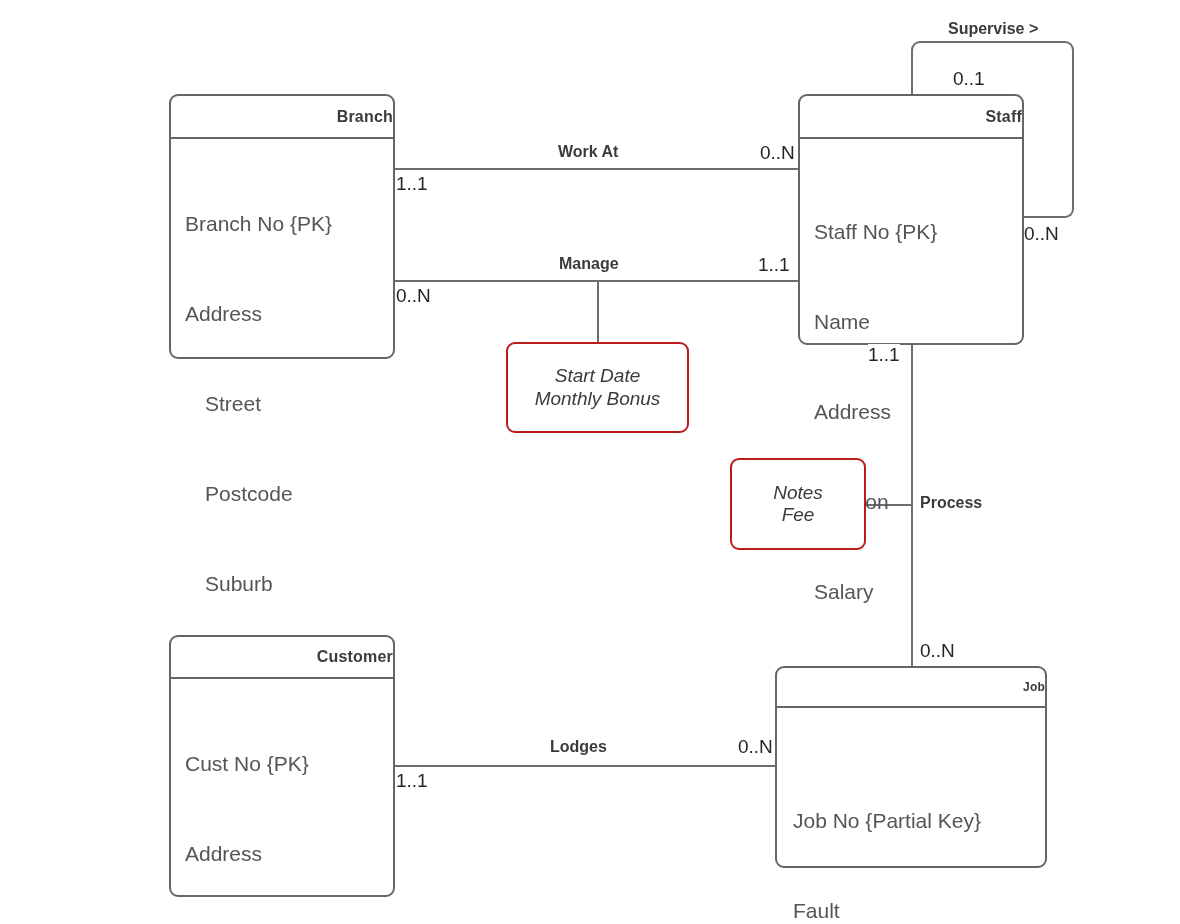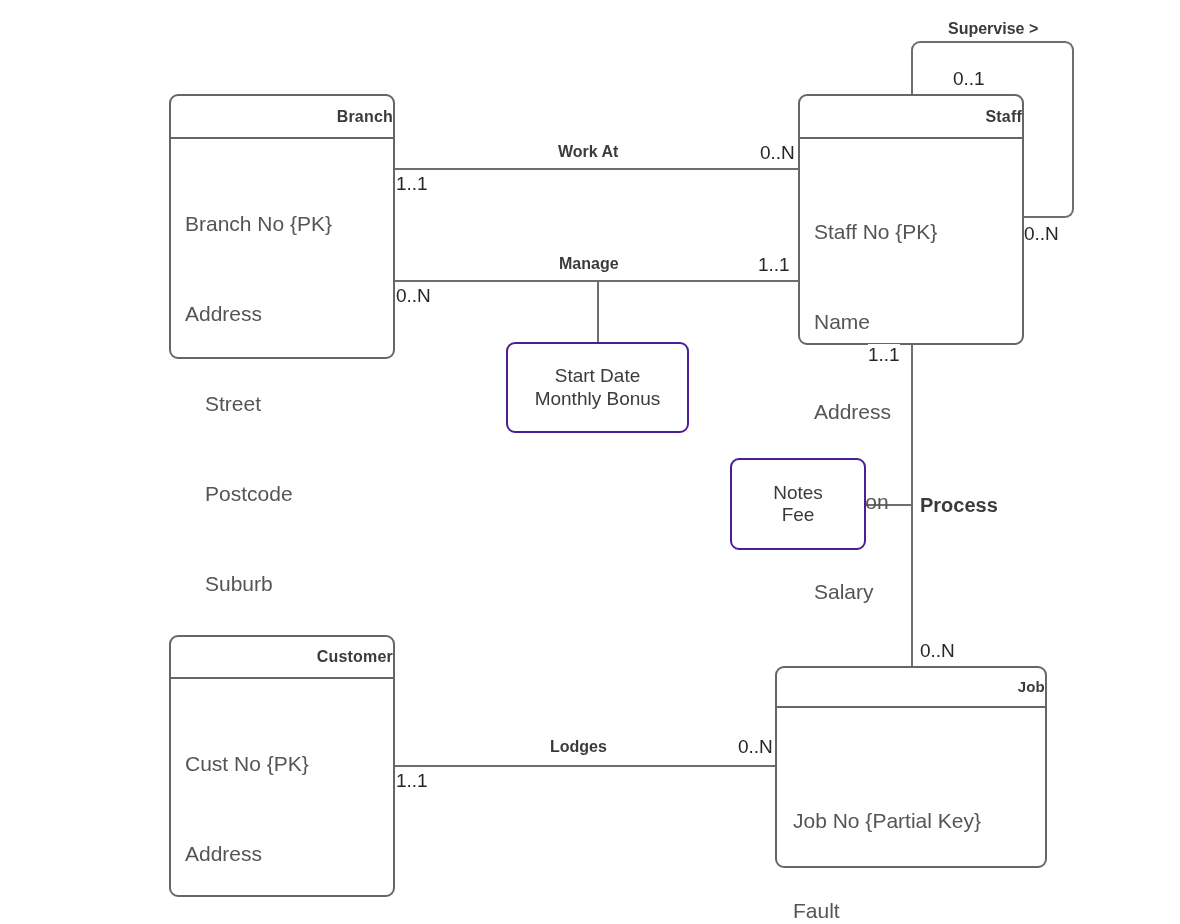--- a/index.html
+++ b/index.html
@@ -45,28 +45,29 @@
     line-height: 1.0;
   }
   .attr.indent {
     padding-left: 20px;
   }
   
   .attrbox {
     position: absolute;
     box-sizing: border-box;
     background: #ffffff;
-    border: 2px solid #4c1d95;
+    border: 2px solid #b91c1c;
     border-radius: 9px;
     display: flex;
     flex-direction: column;
     align-items: center;
     justify-content: center;
     color: #3b3b3b;
     z-index: 3;
+    font-style: italic;
   }
   .attrbox div { line-height: 1.18; }
   
   .line-h {
     position: absolute;
     height: 0;
     border-top: 2px solid #6e6e6e;
     z-index: 1;
   }
   .line-v {
@@ -160,21 +161,21 @@
       <div class="attr" style="height:30px;">Cust No {PK}</div>
       <div class="attr" style="height:30px;">Address</div>
       
       
       
       
     </div>
   </div>
 
   <div class="entity" style="left:775px; top:666px; width:272px; height:202px;">
-    <div class="entity-title" style="height:40px; line-height:38px; font-size:15px;">Job</div>
+    <div class="entity-title" style="height:40px; line-height:38px; font-size:12px;">Job</div>
     <div class="entity-attrs" style="padding:42px 0 0 16px; font-size:21px; line-height:30px;">
       <div class="attr" style="height:30px;">Job No {Partial Key}</div>
       <div class="attr" style="height:30px;">Fault</div>
     </div>
   </div>
 
   <div class="attrbox" style="left:506px; top:342px; width:183px; height:91px; font-size:19px;">
     <div>Start Date</div>
     <div>Monthly Bonus</div>
   </div>
@@ -183,21 +184,21 @@
     <div>Notes</div>
     <div>Fee</div>
   </div>
 
   <div class="rel-label" style="left:948px; top:20px; font-size:16px;">Supervise &gt;</div>
 
   <div class="rel-label" style="left:558px; top:143px; font-size:16px;">Work At</div>
 
   <div class="rel-label" style="left:559px; top:255px; font-size:16px;">Manage</div>
 
-  <div class="rel-label" style="left:920px; top:494px; font-size:20px;">Process</div>
+  <div class="rel-label" style="left:920px; top:494px; font-size:16px;">Process</div>
 
   <div class="rel-label" style="left:550px; top:738px; font-size:16px;">Lodges</div>
 
   <div class="card" style="left:920px; top:68px; font-size:19px;margin-left:33px;">0..1</div>
   <div class="card" style="left:1024px; top:223px; font-size:19px;">0..N</div>
 
   <div class="card" style="left:396px; top:173px; font-size:19px;">1..1</div>
   <div class="card" style="left:760px; top:142px; font-size:19px;">0..N</div>
 
   <div class="card" style="left:396px; top:285px; font-size:19px;">0..N</div>

